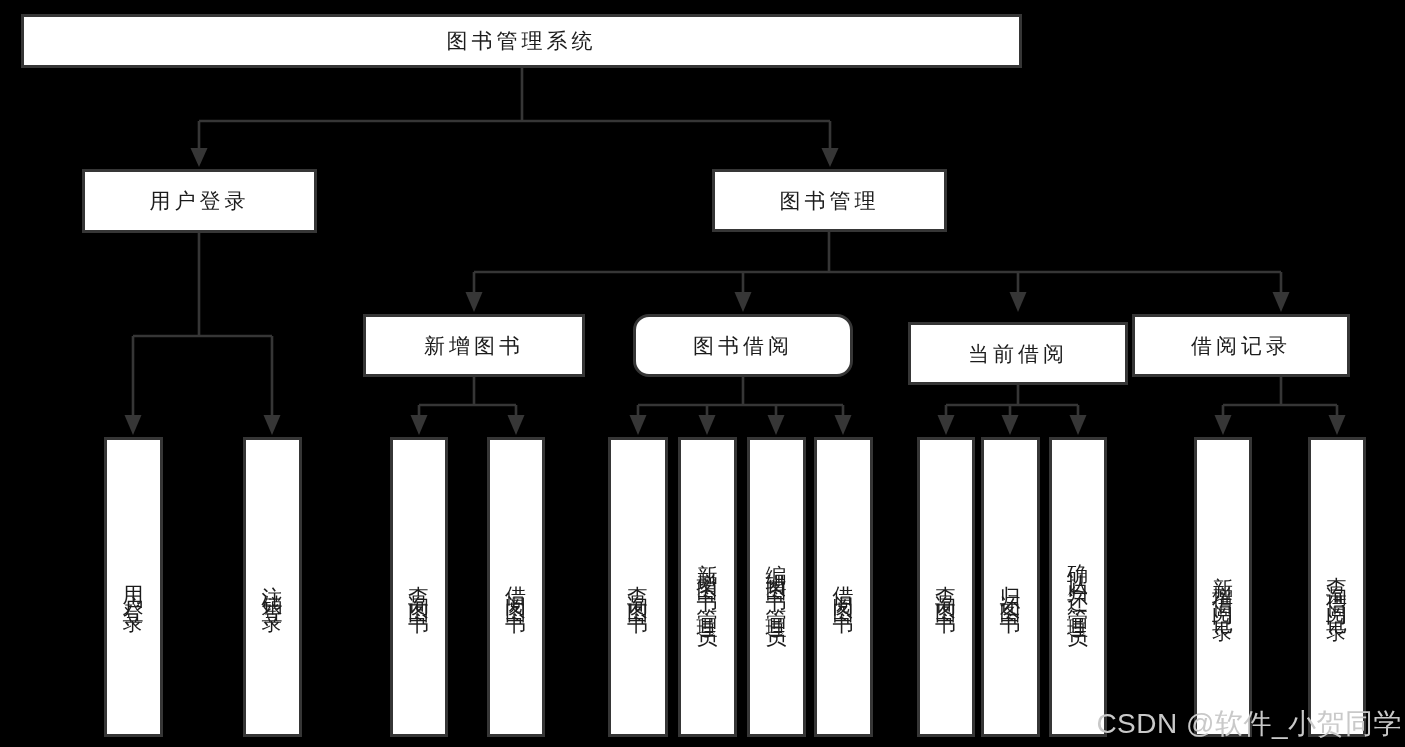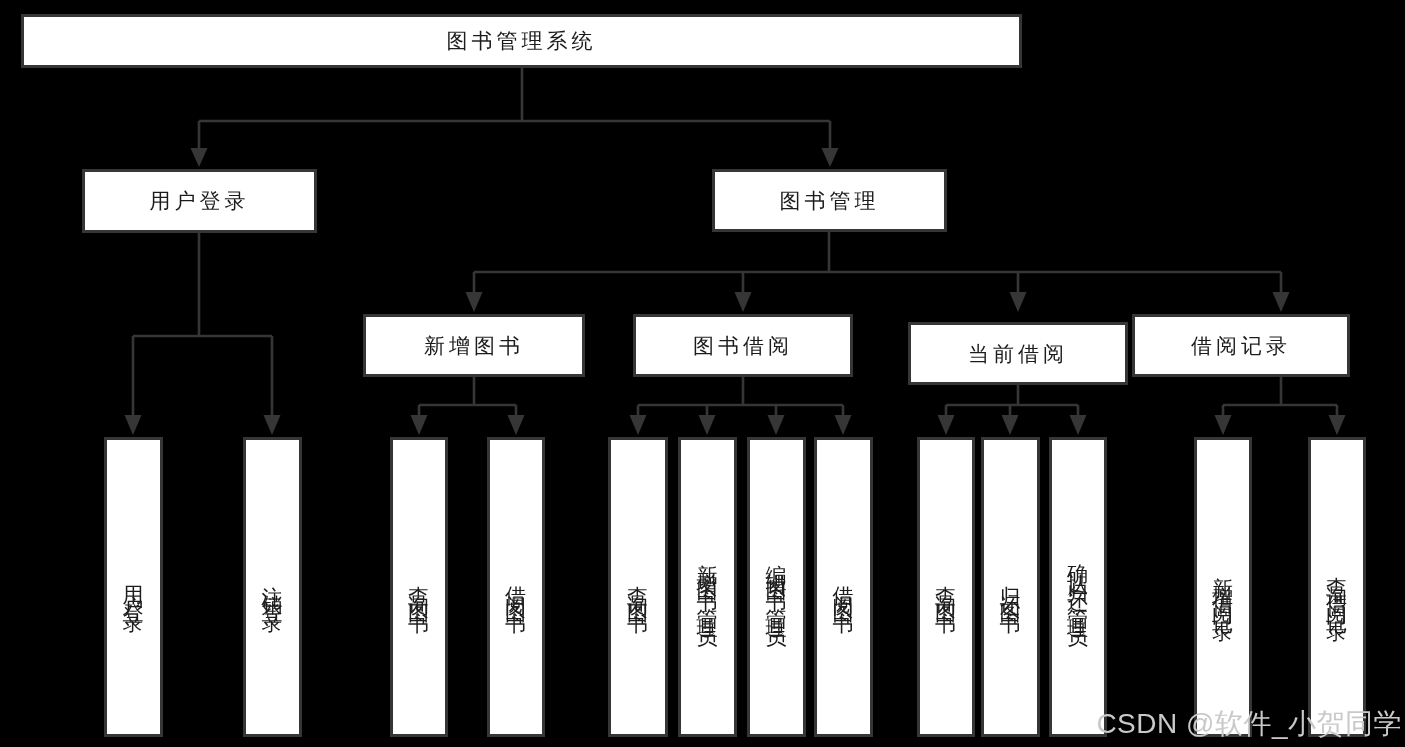--- a/index.html
+++ b/index.html
@@ -97,21 +97,21 @@
     <polygon points="1214.5,415 1231.5,415 1223,435"></polygon>
     <polygon points="1328.5,415 1345.5,415 1337,435"></polygon>
   </svg>
 
   <div class="node" style="left:21px; top:14px; width:1001px; height:54px;">图书管理系统</div>
 
   <div class="node" style="left:82px; top:169px; width:235px; height:64px;">用户登录</div>
   <div class="node" style="left:712px; top:169px; width:235px; height:63px;">图书管理</div>
 
   <div class="node" style="left:363px; top:314px; width:222px; height:63px;">新增图书</div>
-  <div class="node" style="left:633px; top:314px; width:220px; height:63px;">图书借阅</div>
+  <div class="node" style="left:633px; top:314px; width:220px; height:63px;border-radius:16px;">图书借阅</div>
   <div class="node" style="left:908px; top:322px; width:220px; height:63px;">当前借阅</div>
   <div class="node" style="left:1132px; top:314px; width:218px; height:63px;">借阅记录</div>
 
   <div class="node leaf" style="left:104px; top:437px; width:59px; height:300px;">用户登录</div>
   <div class="node leaf" style="left:243px; top:437px; width:59px; height:300px;">注销登录</div>
 
   <div class="node leaf" style="left:390px; top:437px; width:58px; height:300px;">查询图书</div>
   <div class="node leaf" style="left:487px; top:437px; width:58px; height:300px;">借阅图书</div>
 
   <div class="node leaf" style="left:608px; top:437px; width:60px; height:300px;">查询图书</div>

